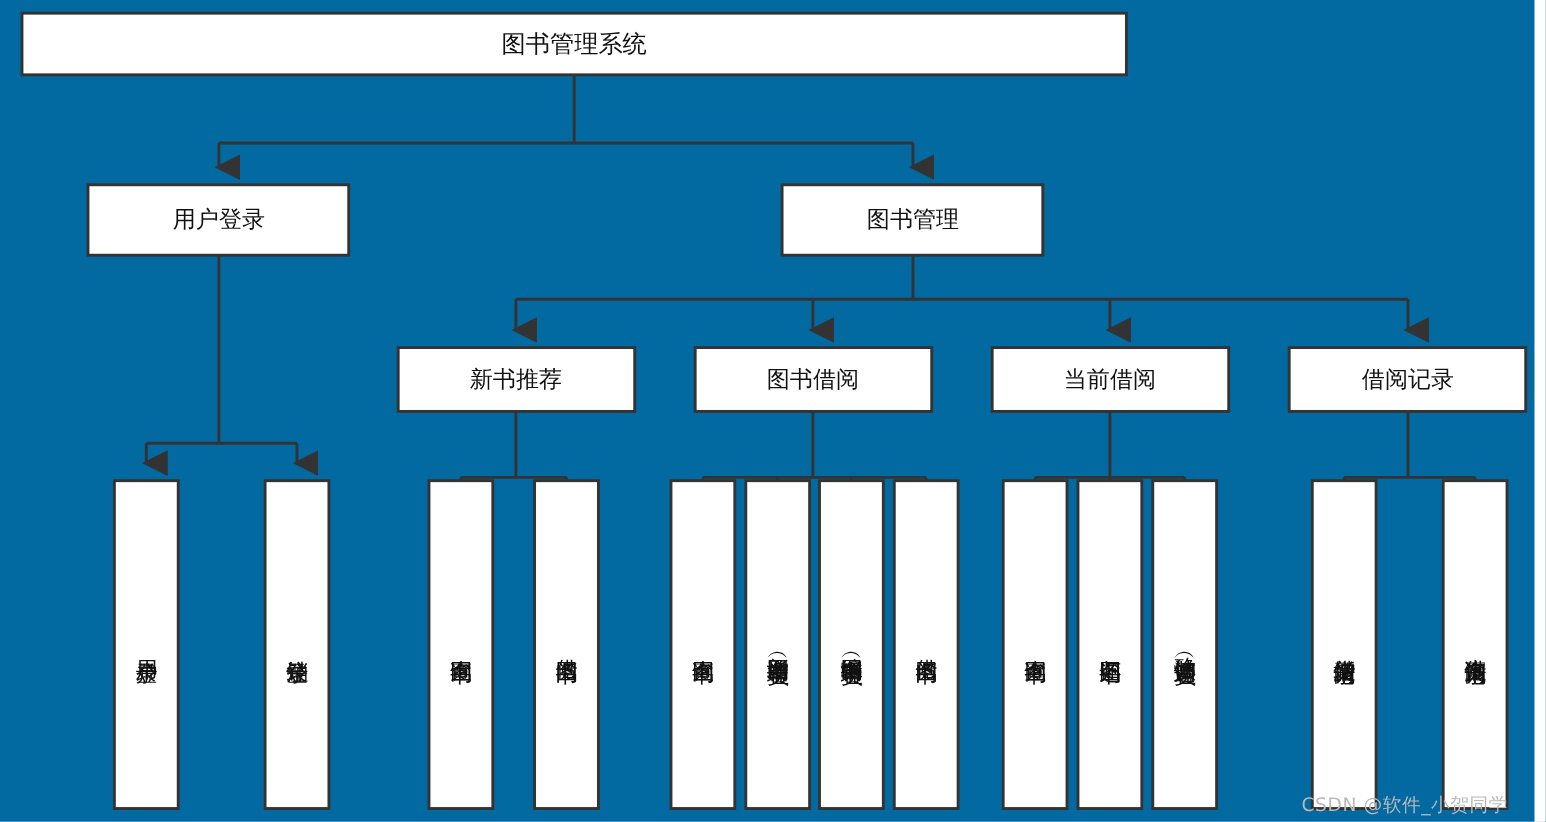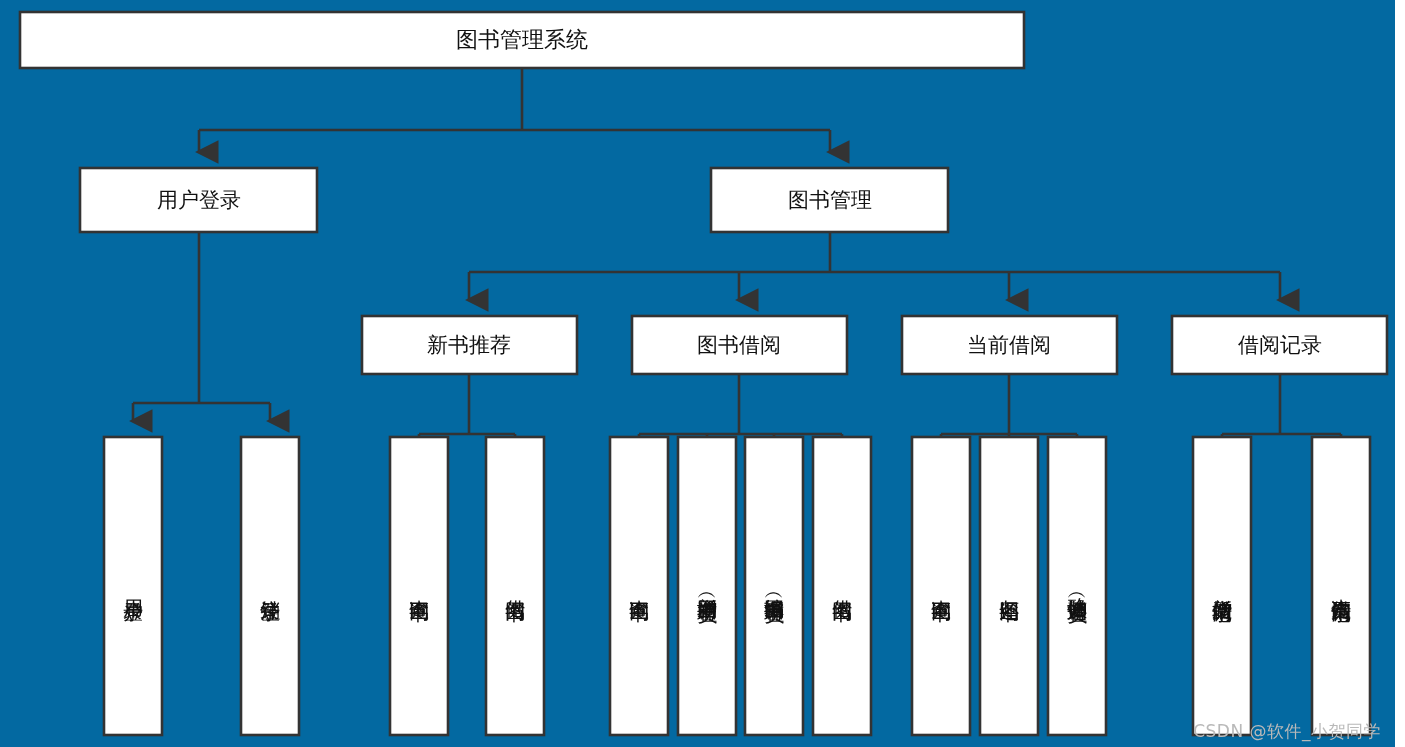--- a/index.html
+++ b/index.html
@@ -16,21 +16,21 @@
   .title-label{font-size:22px;}
   .leaf-label{position:absolute;
               font-family:"DejaVu Sans","Liberation Sans",sans-serif;
               font-size:20px;color:#111111;line-height:1.28;
               display:flex;align-items:center;justify-content:center;
               text-align:center;
               writing-mode:vertical-rl;text-orientation:upright;
               letter-spacing:1px;
               white-space:nowrap;
               pointer-events:none;}
-  .watermark{position:absolute;right:14px;bottom:4px;
+  .watermark{position:absolute;right:24px;bottom:4px;
              font-family:"DejaVu Sans","Liberation Sans",sans-serif;
              font-size:17px;color:#b9b9b9;letter-spacing:0.5px;
              white-space:nowrap;}
 </style>
 </head>
 <body>
 
 <div id="diagram-root">
 
   <svg class="diagram" viewBox="0 0 1405 747">

